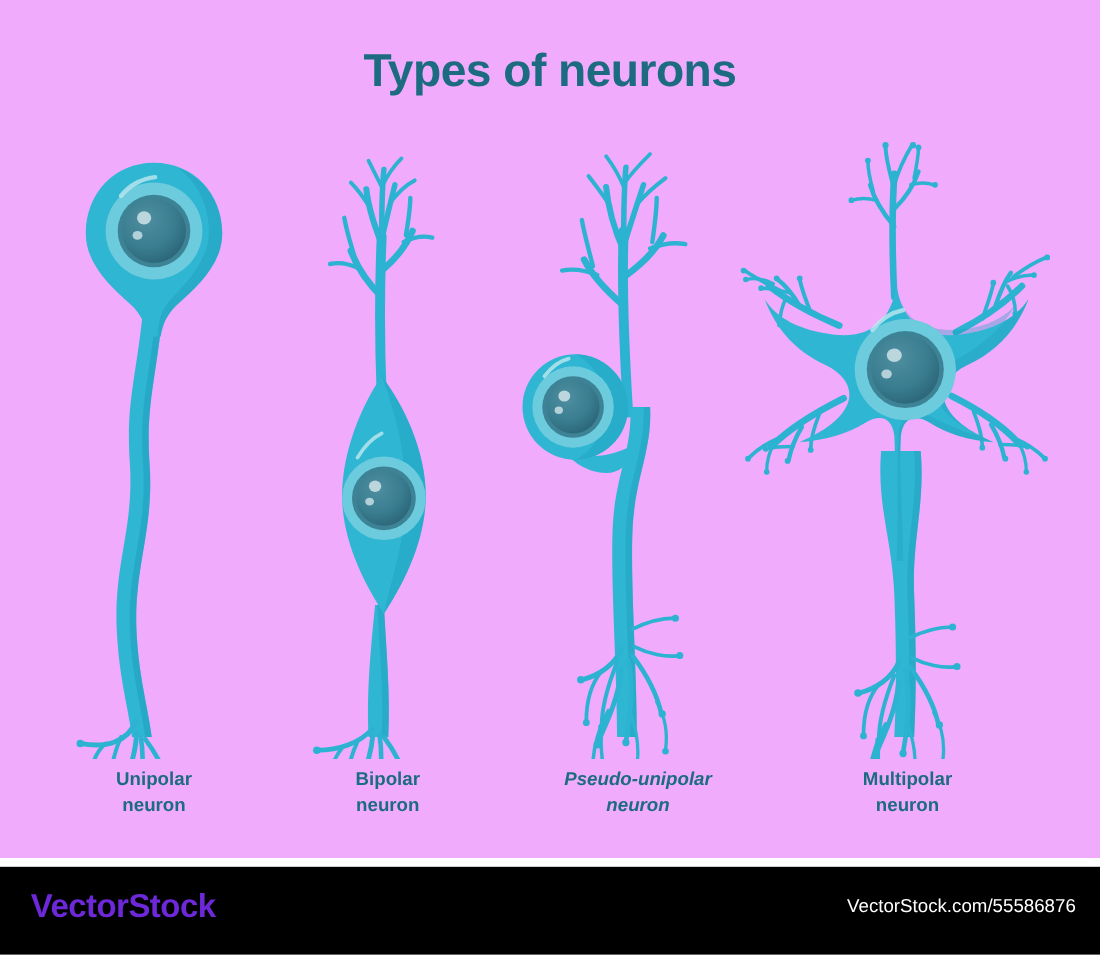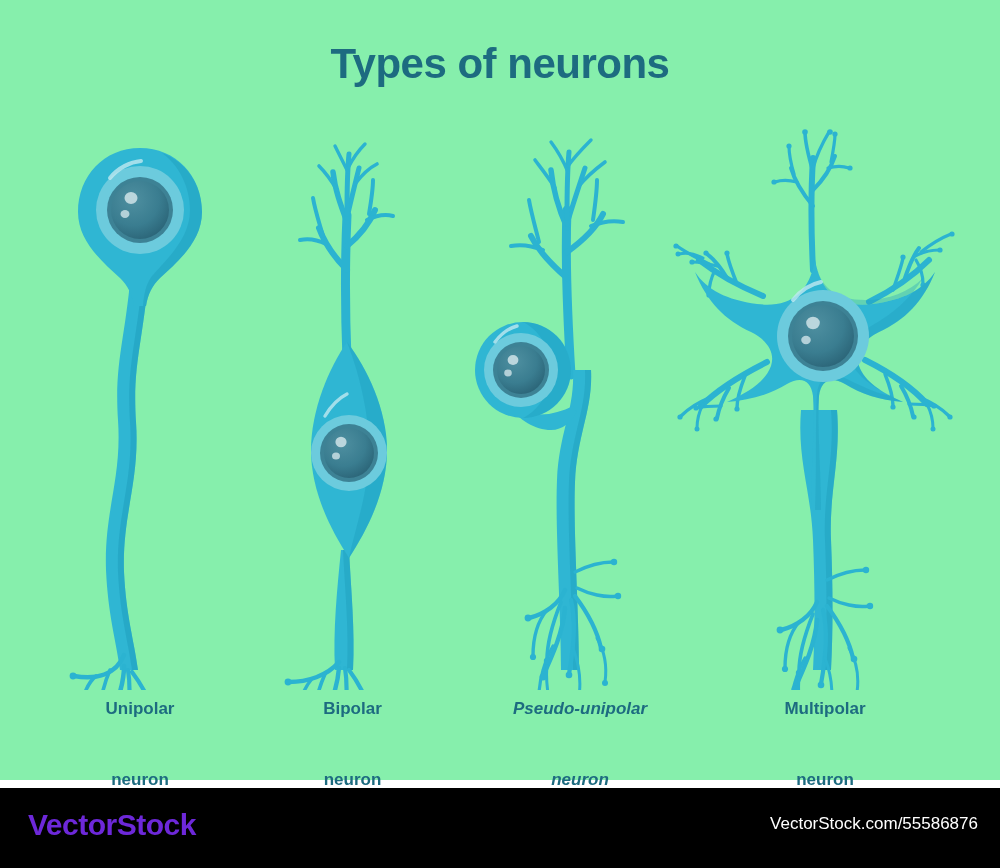--- a/index.html
+++ b/index.html
@@ -13,21 +13,21 @@
     position: relative;
     overflow: hidden;
     font-family: "Liberation Sans", sans-serif;
   }
 
   #canvas {
     position: absolute;
     left: 0; top: 0;
     width: 1000px;
     height: 780px;
-    background: #86efac;
+    background: #f0abfc;
   }
 
   #title {
     position: absolute;
     left: 0;
     top: 40px;
     width: 1000px;
     text-align: center;
     font-size: 42px;
     font-weight: bold;
@@ -45,21 +45,21 @@
   .caption {
     position: absolute;
     top: 698px;
     text-align: center;
     font-size: 17px;
     font-weight: bold;
     color: #1d6b80;
     line-height: 1.35;
     font-family: "Liberation Sans", sans-serif;
   }
-  .caption .line2 { display: block; margin-top: 48px; }
+  .caption .line2 { display: block; }
 
   #fig-unipolar  { left: 40px;  width: 200px; }
   #fig-bipolar   { left: 255px; width: 195px; }
   #fig-pseudo    { left: 455px; width: 215px; }
   #fig-multi     { left: 665px; width: 300px; }
 
   #cap-unipolar  { left: 40px;  width: 200px; }
   #cap-bipolar   { left: 255px; width: 195px; }
   #cap-pseudo    { left: 450px; width: 260px; font-style: italic; }
   #cap-multi     { left: 680px; width: 290px; }

